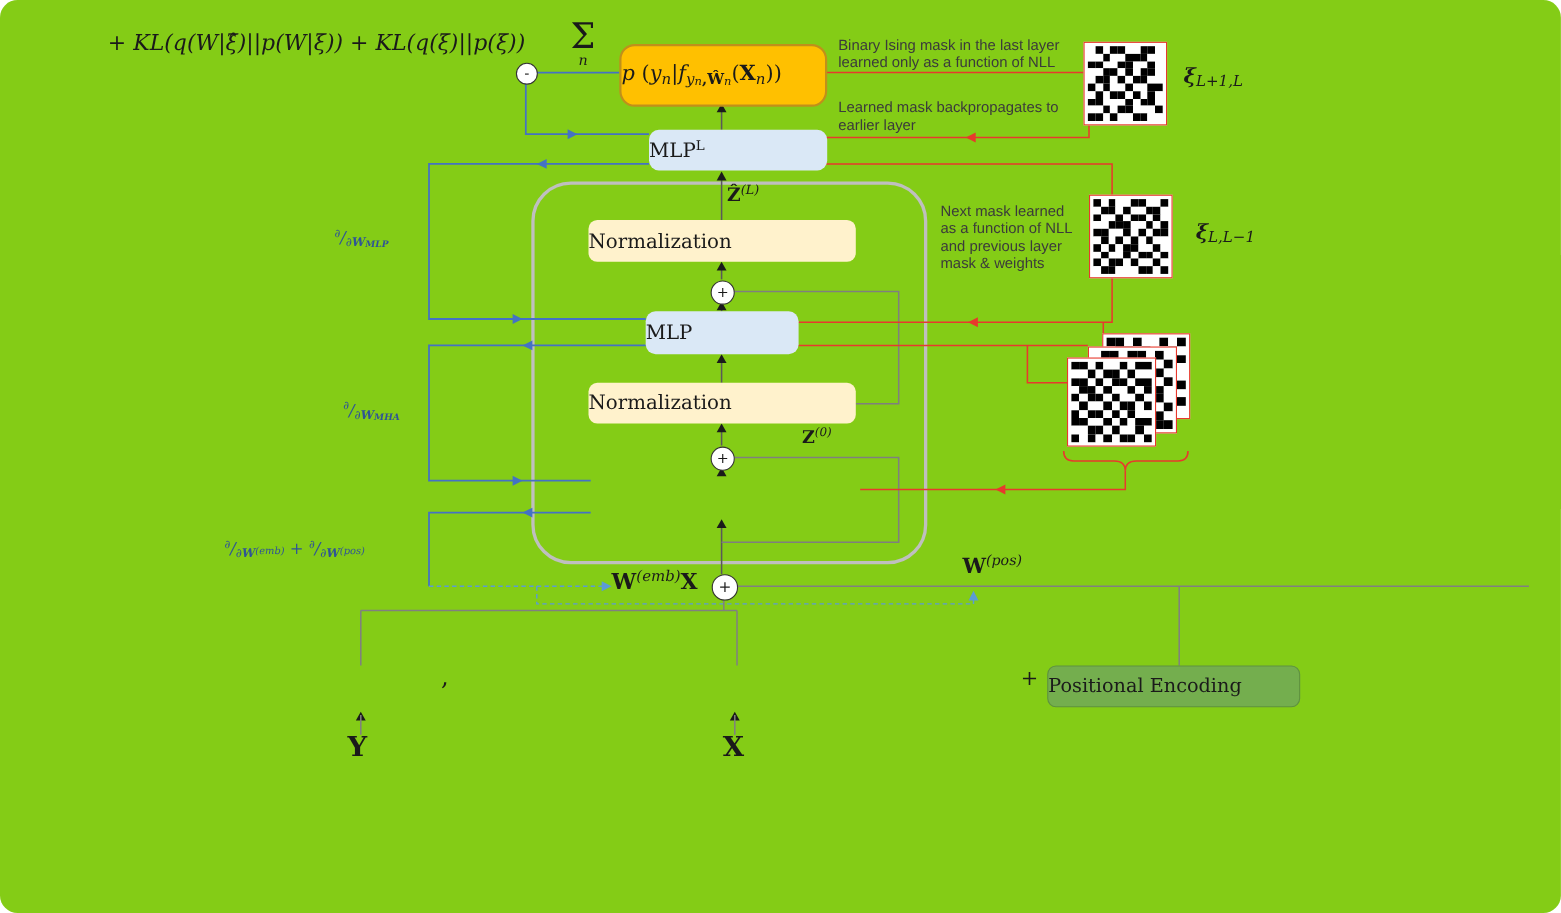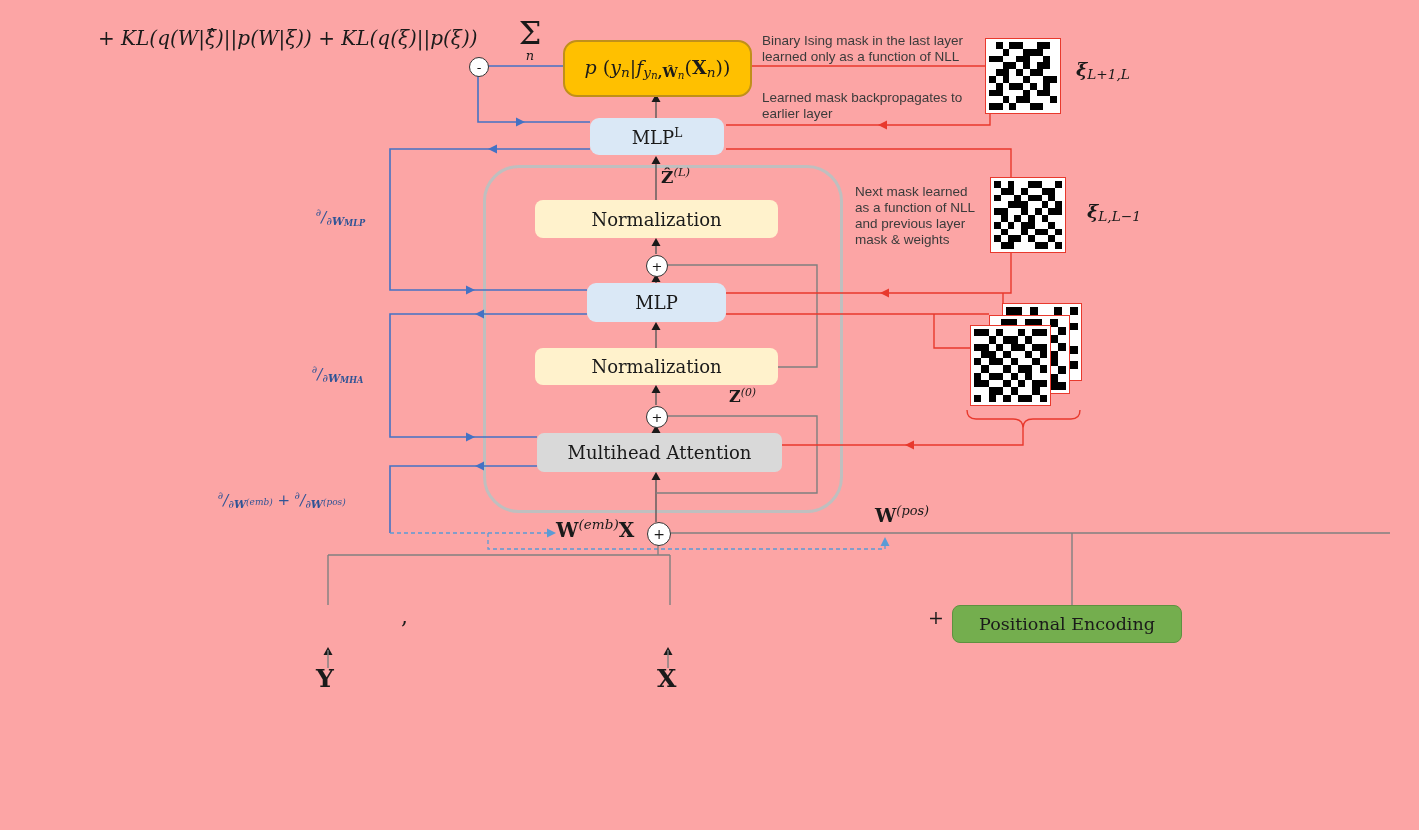--- a/index.html
+++ b/index.html
@@ -1,25 +1,25 @@
 <!DOCTYPE html>
 <html><head>
 <meta charset="utf-8">
 <style>
   html,body{margin:0;padding:0;background:#fff;}
-  .canvas{position:relative;width:1419px;height:830px;background:#fca5a5;overflow:hidden;
-          font-family:"DejaVu Serif", serif;color:#1a1a1a;}
+  .canvas{position:relative;width:1419px;height:830px;background:#84cc16;overflow:hidden;
+          font-family:"DejaVu Serif", serif;color:#1a1a1a;border-radius:16px;}
   svg.wires{position:absolute;left:0;top:0;z-index:2;}
   .container-box{position:absolute;left:483px;top:165px;width:354px;height:342px;
       border:3.5px solid #BFBFBF;border-radius:36px;z-index:1;background:transparent;}
-  .block{position:absolute;display:flex;align-items:center;justify-content:center;
+  .block{position:absolute;display:flex;align-items:center;justify-content:flex-start;
       z-index:3;font-size:18px;}
   .loss-box{left:563px;top:40px;width:185px;height:53px;background:#FFC000;
       border:2.5px solid #C0901A;border-radius:14px;font-size:19px;}
-  .mlpL-box{left:590px;top:118px;width:134px;height:37px;background:#DAE8F6;border-radius:9px;}
+  .mlpL-box{left:590px;top:118px;width:162px;height:37px;background:#DAE8F6;border-radius:9px;}
   .norm1{left:535px;top:200px;width:243px;height:38px;background:#FFF2CC;border-radius:8px;}
   .mlp-box{left:587px;top:283px;width:139px;height:39px;background:#DAE8F6;border-radius:9px;}
   .norm2{left:535px;top:348px;width:243px;height:37px;background:#FFF2CC;border-radius:8px;}
   .mha-box{left:537px;top:433px;width:245px;height:39px;background:#D9D9D9;border-radius:7px;}
   .class-box{left:258px;top:605px;width:140px;height:36px;background:#9DC3E6;border-radius:8px;font-size:17.5px;}
   .linear-box{left:416px;top:605px;width:505px;height:36px;background:#F9C9CB;border-radius:10px;font-size:17.5px;}
   .pos-box{left:952px;top:605px;width:228px;height:36px;background:#74AE4E;
       border:1.5px solid #5E9140;border-radius:8px;font-size:17.5px;}
   .circle{position:absolute;background:#fff;border:1.5px solid #333;border-radius:50%;
       display:flex;align-items:center;justify-content:center;z-index:4;
@@ -46,23 +46,23 @@
   .m2{left:990px;top:177px;width:76px;height:76px;}
   .m3a{left:1002px;top:303px;width:80px;height:78px;}
   .m3b{left:989px;top:315px;width:81px;height:79px;}
   .m3c{left:970px;top:325px;width:81px;height:81px;}
   .math{font-family:"DejaVu Serif",serif;}
   .sg-sup{font-size:0.68em;vertical-align:super;}
   .sg-sub{font-size:0.72em;vertical-align:-0.25em;}
   .sg-sub2{font-size:0.55em;vertical-align:-0.45em;}
   .sg-subsup{font-size:0.6em;vertical-align:0.05em;}
   .grad{color:#2F5496;font-size:15px;font-style:italic;}
-  .g-mlp{left:316px;top:207px;}
+  .g-mlp{left:304px;top:207px;}
   .g-mha{left:312px;top:364px;}
-  .g-emb{left:218px;top:490px;}
+  .g-emb{left:204px;top:490px;}
   .xi1{left:1076px;top:58px;font-size:19px;}
   .xi2{left:1087px;top:200px;font-size:19px;}
   .zhat{left:661px;top:165px;font-size:17px;}
   .z0{left:729px;top:386px;font-size:16px;}
   .wembx{left:556px;top:516px;font-size:20px;}
   .wpos{left:875px;top:503px;font-size:19px;}
   .comma{left:401px;top:604px;font-size:22px;}
   .plus-sep{left:928px;top:606px;font-size:19px;}
   .ylab{left:316px;top:664px;font-size:25px;font-weight:bold;}
   .xlab{left:657px;top:664px;font-size:25px;font-weight:bold;}
@@ -647,21 +647,20 @@
       <div class="cell"></div>
       <div class="cell on"></div>
     </div>
 
   <div class="block mlpL-box">
     <span class="math"><span>MLP</span><span class="sg-sup">L</span></span>
   </div>
   <div class="block norm1">Normalization</div>
   <div class="block mlp-box">MLP</div>
   <div class="block norm2">Normalization</div>
-  <div class="block mha-box">Multihead Attention</div>
 
   <div class="circle plus1">+</div>
   <div class="circle plus2">+</div>
   <div class="circle plus3">+</div>
 
   <div class="lbl math zhat"><span style="font-weight: bold;">Ẑ</span><span class="sg-sup" style="font-style: italic;">(L)</span></div>
   <div class="lbl math z0"><span style="font-weight: bold;">Z</span><span class="sg-sup" style="font-style: italic;">(0)</span></div>
 
   <div class="lbl math grad g-mlp"><span class="sg-sup">∂</span><span>/</span><span class="sg-sub">∂</span><span class="sg-sub" style="font-weight: bold;">W</span><span class="sg-sub2" style="font-weight: bold;">MLP</span></div>
   <div class="lbl math grad g-mha"><span class="sg-sup">∂</span><span>/</span><span class="sg-sub">∂</span><span class="sg-sub" style="font-weight: bold;">W</span><span class="sg-sub2" style="font-weight: bold;">MHA</span></div>

